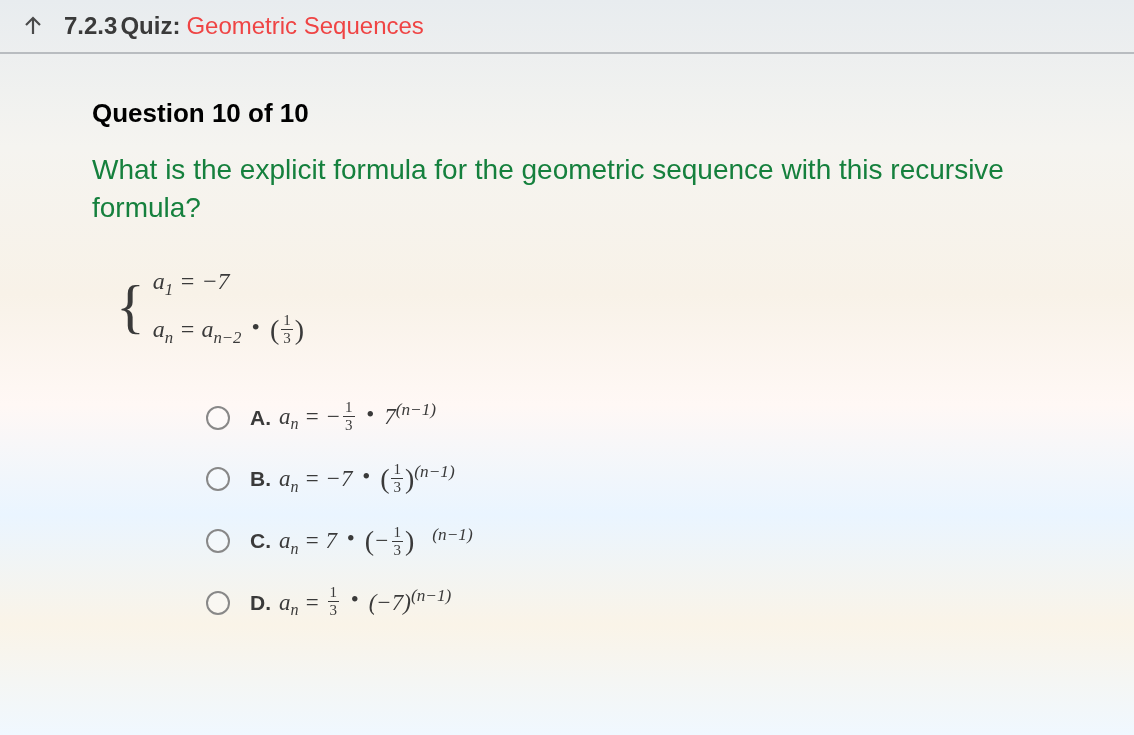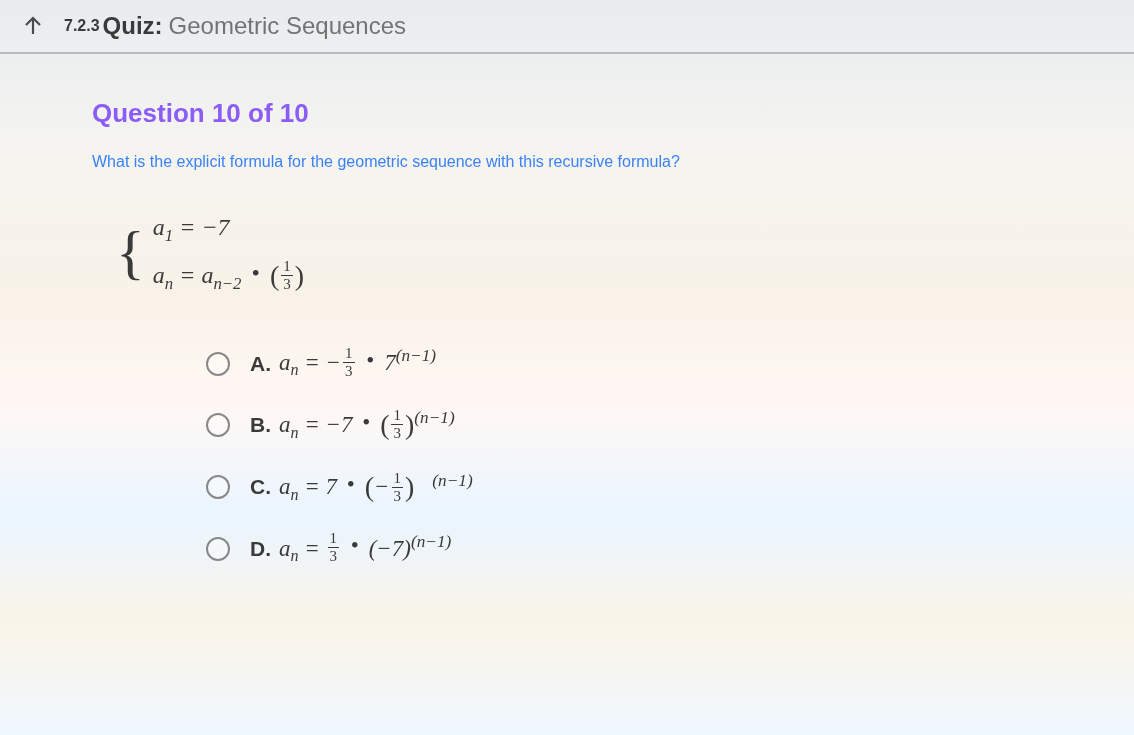--- a/index.html
+++ b/index.html
@@ -17,26 +17,26 @@
       padding: 12px 20px;
       border-bottom: 2px solid #b8bcc0;
     }
     .back-arrow {
       width: 26px;
       height: 26px;
       margin-right: 18px;
       color: #4a4a4a;
       display:flex;align-items:center;justify-content:center;
     }
-    .header-section { font-size: 16px; font-weight: bold; color: #3a3a3a; }
+    .header-section { font-size: 24px; font-weight: bold; color: #3a3a3a; }
     .header-quiz { font-size: 24px; font-weight: bold; color: #3a3a3a; margin: 0 6px 0 3px;}
-    .header-topic { font-size: 24px; color: #737373; }
+    .header-topic { font-size: 24px; color: #ef4444; }
     .content { padding: 44px 92px 0 92px; }
-    .q-number { font-size: 26px; font-weight: bold; color: #8b5cf6; margin-bottom: 22px; }
-    .q-text { font-size: 16px; color: #3b82f6; line-height: 1.35; margin-bottom: 28px; }
+    .q-number { font-size: 26px; font-weight: bold; color: #000000; margin-bottom: 22px; }
+    .q-text { font-size: 28px; color: #15803d; line-height: 1.35; margin-bottom: 28px; }
     .formula-block { font-size: 26px; padding: 6px 0 0 24px; margin-bottom: 48px; display:flex; align-items:center;}
     .brace { font-size: 60px; font-family: 'Times New Roman', serif; line-height: 0.8; margin-right: 8px;}
     .brace-lines div { font-family: 'Times New Roman', serif; font-style: italic; font-size: 24px; line-height: 1.7;}
     .frac { display:inline-flex; flex-direction:column; vertical-align:middle; font-size:15px; font-style:normal; line-height:1; text-align:center; margin:0 2px; position:relative; top:-2px;}
     .frac .num { border-bottom:1px solid #3a3a3a; padding:0 2px 1px 2px;}
     .frac .den { padding:1px 2px 0 2px;}
     .options { padding-left: 114px; }
     .option { display:flex; align-items:center; margin-bottom: 26px; font-family:'Times New Roman', serif; font-size:23px;}
     .radio {
       width: 24px; height: 24px; border:2px solid #888; border-radius:50%; margin-right: 20px; flex-shrink:0; background:rgba(255,255,255,0.3);

